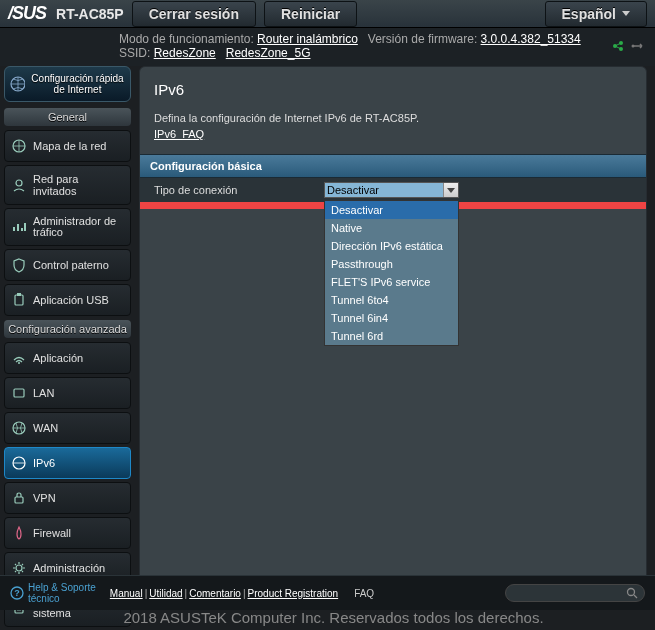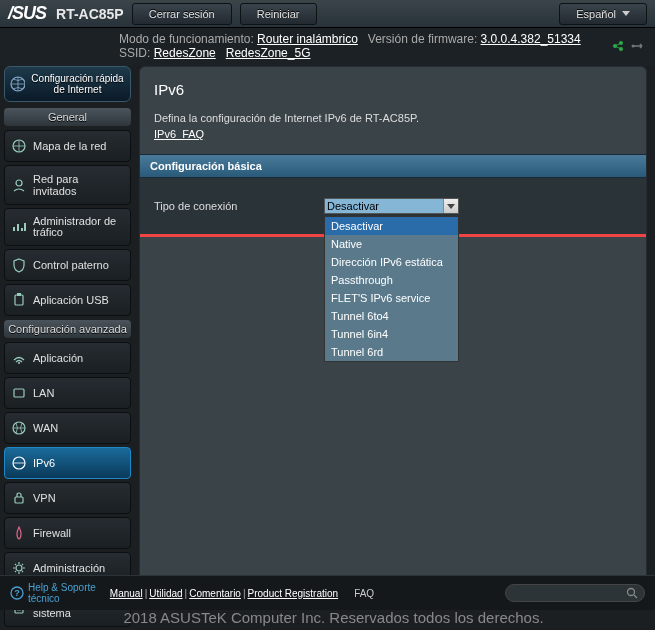--- a/index.html
+++ b/index.html
@@ -20,25 +20,26 @@
     border-bottom: 1px solid #000;
     padding: 0 8px;
   }
   .logo { font-family: Arial; font-weight: bold; font-size: 18px; color: #fff; font-style: italic; letter-spacing: -1px; }
   .model { font-size: 14px; color: #e8e8e8; margin-left: 10px; font-weight: bold; }
   .hbtn {
     background: linear-gradient(#3a444c, #222a30);
     border: 1px solid #0d1215;
     color: #e0e0e0;
     padding: 4px 16px;
-    font-size: 11px;
+    font-size: 14px;
     border-radius: 3px;
     margin-left: 8px;
     cursor: pointer;
     text-shadow: 0 -1px 0 #000;
+    font-weight: bold;
   }
   .hbtn.lang { margin-left: auto; display:flex; align-items:center; gap:6px; }
 
   
   .infobar {
     display: flex; justify-content: space-between; align-items: center;
     padding: 4px 10px 6px 119px;
     font-size: 12px; color: #aaa;
     background: #1c2125;
   }
@@ -107,23 +108,23 @@
     background: linear-gradient(#4a7a9a, #2a5a7a);
     color:#fff; font-size:11px; font-weight:bold;
     padding: 5px 10px;
     margin: 14px -14px 0 -14px;
     border-top:1px solid #1a2a34;
     border-bottom:1px solid #1a2a34;
   }
   .formrow {
     display:flex; align-items:center;
     background:#2a3338;
-    border-bottom:3px solid #ef4444;
+    border-bottom:7px solid #ef4444;
     margin: 0 -14px;
-    padding: 20px 14px;
+    padding: 4px 14px;
     font-size:11px;
   }
   .formrow .lbl { width: 170px; color:#ddd; }
   .select {
     width: 135px;
     background: #85b6d6;
     border: 1px solid #555;
     font-size:11px;
     padding: 1px 2px;
     color:#000;

